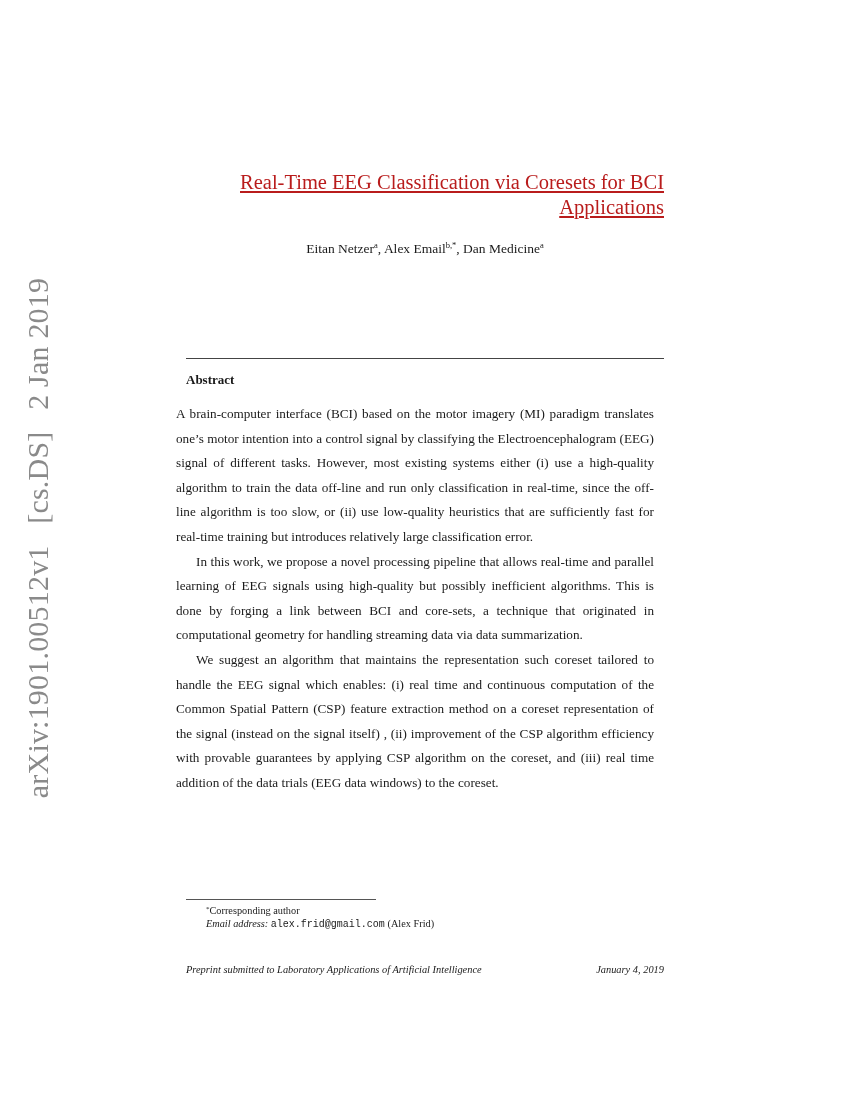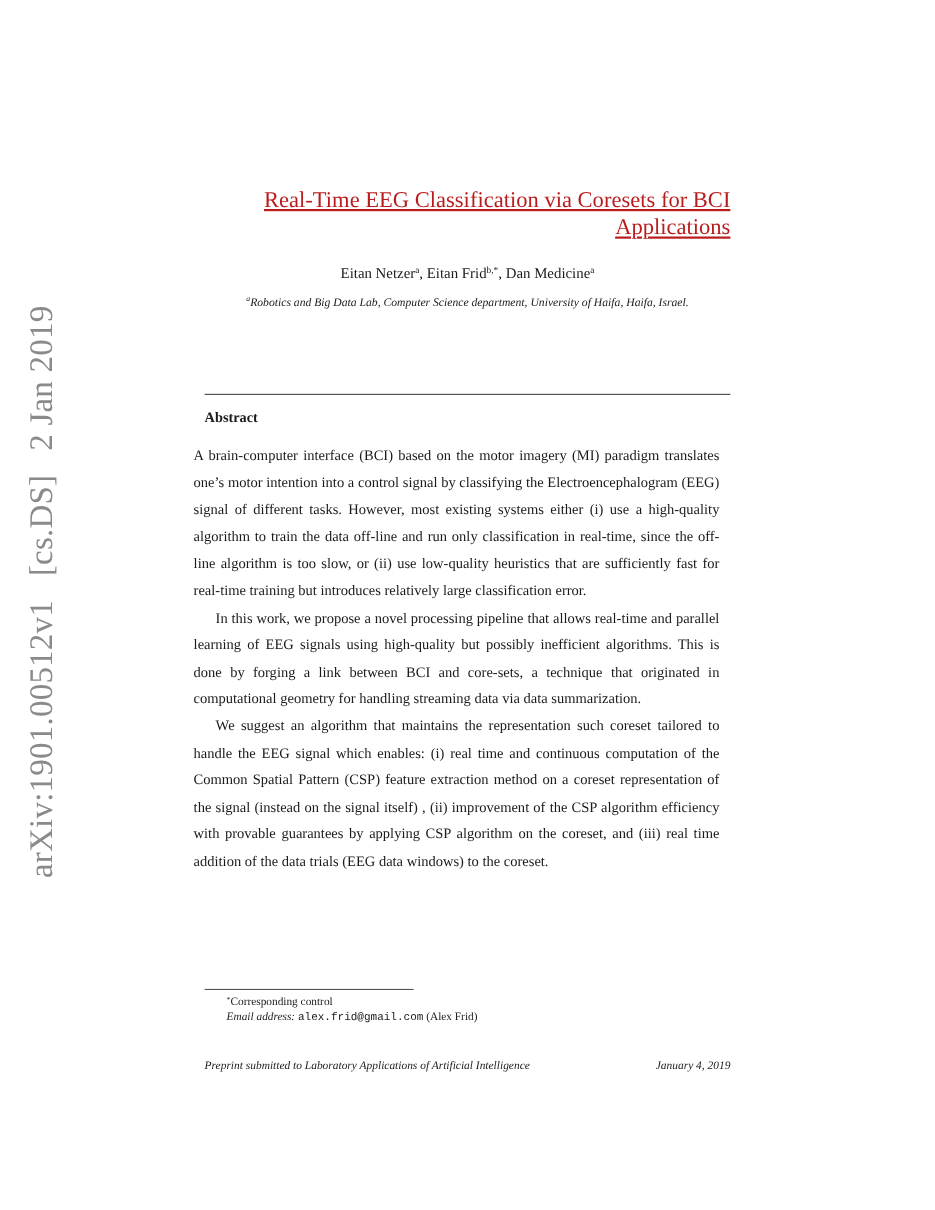--- a/index.html
+++ b/index.html
@@ -135,42 +135,41 @@
 <div class="arxiv-stamp">
   <span>arXiv:1901.00512v1</span>
   <span>[cs.DS]</span>
   <span>2 Jan 2019</span>
 </div>
 
 <div class="title">Real-Time EEG Classification via Coresets for BCI Applications</div>
 
 <div class="authors">
   <span>Eitan Netzer</span><sup>a</sup>,
-  <span>Eitan Frid</span><sup>b,*</sup>,
+  <span>Alex Email</span><sup>b,*</sup>,
   <span>Dan Medicine</span><sup>a</sup>
 </div>
 
 <div class="affiliations">
-  <div><sup>a</sup><span>Robotics and Big Data Lab, Computer Science department, University of Haifa, Haifa, Israel.</span></div>
 </div>
 
 <div class="rule-top"></div>
 
 <div class="abstract-heading">Abstract</div>
 
 <div class="abstract" lang="en">
   <p class="first">A brain-computer interface (BCI) based on the motor imagery (MI) paradigm translates one’s motor intention into a control signal by classifying the Electroencephalogram (EEG) signal of different tasks. However, most existing systems either (i) use a high-quality algorithm to train the data off-line and run only classification in real-time, since the off-line algorithm is too slow, or (ii) use low-quality heuristics that are sufficiently fast for real-time training but introduces relatively large classification error.</p>
   <p>In this work, we propose a novel processing pipeline that allows real-time and parallel learning of EEG signals using high-quality but possibly inefficient algorithms. This is done by forging a link between BCI and core-sets, a technique that originated in computational geometry for handling streaming data via data summarization.</p>
   <p>We suggest an algorithm that maintains the representation such coreset tailored to handle the EEG signal which enables: (i) real time and continuous computation of the Common Spatial Pattern (CSP) feature extraction method on a coreset representation of the signal (instead on the signal itself) , (ii) improvement of the CSP algorithm efficiency with provable guarantees by applying CSP algorithm on the coreset, and (iii) real time addition of the data trials (EEG data windows) to the coreset.</p>
 </div>
 
 <div class="footnote-rule"></div>
 
 <div class="footnotes">
-  <div class="fn-line"><sup>*</sup><span>Corresponding control</span></div>
+  <div class="fn-line"><sup>*</sup><span>Corresponding author</span></div>
   <div class="fn-line">
     <span class="email-label">Email address:</span>
     <span class="email">alex.frid@gmail.com</span>
     <span>(Alex Frid)</span>
   </div>
 </div>
 
 <div class="preprint-footer">
   <span>Preprint submitted to Laboratory Applications of Artificial Intelligence</span>
   <span>January 4, 2019</span>

